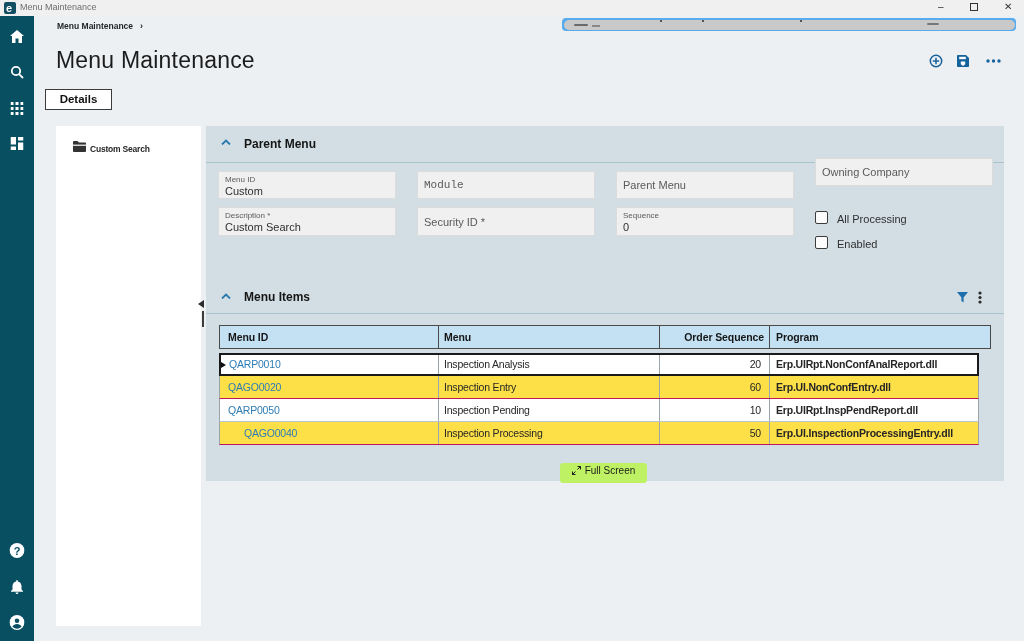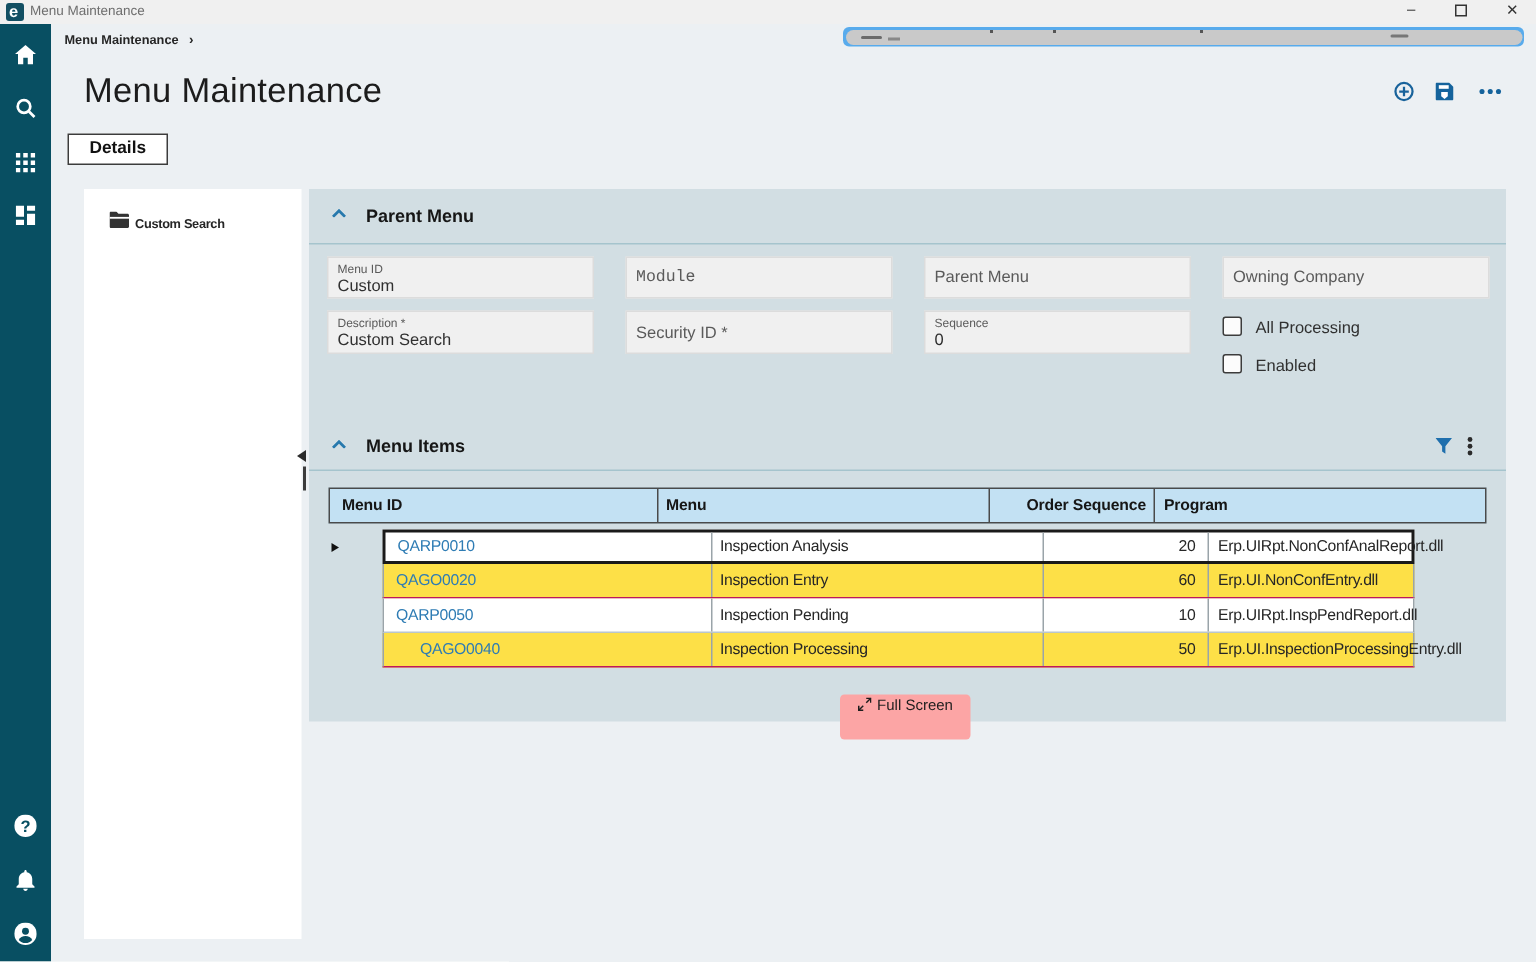--- a/index.html
+++ b/index.html
@@ -17,21 +17,21 @@
   
   #bluebar { left:562px; top:18px; width:454px; height:13px; background:#58abec; border-radius:4px; }
   #graybar { left:1.5px; top:2px; width:451px; height:9.5px; background:#c9c9c9; border-radius:5px; position:absolute; }
 
   
   #sidebar { left:0; top:16px; width:34px; height:625px; background:#084f62; }
   .sbicon { position:absolute; left:50%; transform:translateX(-50%); }
 
   
   #content { left:34px; top:16px; width:990px; height:625px; background:#ecf0f3; }
-  #crumb { left:43px; top:21px; font-size:8.5px; font-weight:bold; color:#262626; }
+  #crumb { left:57px; top:21px; font-size:8.5px; font-weight:bold; color:#262626; }
   #crumb .chev { font-weight:bold; margin-left:7px; font-size:9px; }
   #h1 { left:56px; top:47px; font-size:23px; color:#1c1c1c; letter-spacing:0.2px; }
   #detailstab { left:45px; top:89px; width:67px; height:21px; background:#fff; border:1.5px solid #3c3c3c; font-size:11.5px; font-weight:bold; color:#111; text-align:center; line-height:18px; }
 
   
   #tree { left:56px; top:126px; width:145px; height:500px; background:#fff; }
   #treelabel { left:34px; top:17.5px; font-size:8.5px; font-weight:bold; letter-spacing:-0.2px; color:#262626; position:absolute; }
 
   
   #splittri { left:198px; top:300px; width:0; height:0; border-top:4px solid transparent; border-bottom:4px solid transparent; border-right:6px solid #2b2b2b; }
@@ -51,33 +51,33 @@
   .fvalue { position:absolute; left:6px; top:13px; font-size:11px; color:#303030; }
   .flabel-c { position:absolute; left:6px; top:50%; transform:translateY(-50%); font-size:11px; color:#5a5a5a; }
   .cb { position:absolute; width:13px; height:13px; background:#fcfcfc; border:1.5px solid #3c3c3c; border-radius:2px; }
   .cblabel { position:absolute; font-size:11px; color:#303030; }
 
   
   #ghead { position:absolute; left:13px; top:44px; width:772px; height:24px; background:#c3e1f3; border:1px solid #4a4a4a; font-size:10.5px; font-weight:bold; color:#161616; letter-spacing:-0.1px; }
   .hc { position:absolute; top:0; height:22px; line-height:22px; padding:0 8px; border-right:1px solid #4a4a4a; }
   .hc:last-child { border-right:none; }
   #gbody { position:absolute; left:13px; top:72px; width:772px; }
-  .grow { position:absolute; left:0; width:688px; height:23px; font-size:10.5px; letter-spacing:-0.2px; color:#262626; border-left:1px solid #9aa4a9; border-right:1px solid #9aa4a9;margin-left:36px; }
+  .grow { position:absolute; left:0; width:760px; height:23px; font-size:10.5px; letter-spacing:-0.2px; color:#262626; border-left:1px solid #9aa4a9; border-right:1px solid #9aa4a9; }
   .grow.bot { border-bottom:1px solid #9aa4a9; }
   .gc { position:absolute; top:0; height:100%; line-height:23px; padding:0 8px; border-right:1px solid #9aa4a9; overflow:hidden; white-space:nowrap; }
-  .gc:last-child { border-right:none; }
+  .gc:last-child { border-right:none;font-weight:bold; }
   .grow.sel { border:2px solid #1a1a1a; background:#fff; height:23px; }
   .grow.sel .gc { line-height:19px; border-right:1px solid #9aa4a9; }
   .grow.sel .gc:last-child { border-right:none; }
   .grow.alt { background:#fde047; border-bottom:1px solid #be185d; }
   .grow.w { background:#fff; border-bottom:1px solid #bac6cc; }
   .link { color:#2e7cb4; }
   .num { text-align:right; }
 
-  #fsbtn { left:354px; top:182px; width:87px; height:30px; background:#fca5a5; border-radius:3px; font-size:10px; color:#1d1d1d; text-align:center; line-height:16px; position:absolute; }
+  #fsbtn { left:354px; top:182px; width:87px; height:20px; background:#bef264; border-radius:3px; font-size:10px; color:#1d1d1d; text-align:center; line-height:16px; position:absolute; }
 </style>
 </head>
 <body>
   <div class="abs" id="titlebar">
     <div class="abs" id="appicon">
       <span>e</span>
     </div>
     <div class="abs" id="apptitle">Menu Maintenance</div>
     <div class="abs winbtn" style="left:938px; top:1px;">–</div>
     <div class="abs winbtn" style="left:970px; top:2.5px; width:8px; height:8px; border:1px solid #333;"></div>
@@ -183,21 +183,21 @@
     <div class="field" style="left:12px; top:45px; width:178px; height:28px;">
       <div class="flabel-sm">Menu ID</div>
       <div class="fvalue">Custom</div>
     </div>
     <div class="field" style="left:211px; top:45px; width:178px; height:28px;font-family:Liberation Mono, monospace;">
       <div class="flabel-c">Module</div>
     </div>
     <div class="field" style="left:410px; top:45px; width:178px; height:28px;">
       <div class="flabel-c">Parent Menu</div>
     </div>
-    <div class="field" style="left:609px; top:45px; width:178px; height:28px;">
+    <div class="field" style="left:609px; top:32px; width:178px; height:28px;">
       <div class="flabel-c">Owning Company</div>
     </div>
     <div class="field" style="left:12px; top:81px; width:178px; height:29px;">
       <div class="flabel-sm">Description *</div>
       <div class="fvalue">Custom Search</div>
     </div>
     <div class="field" style="left:211px; top:81px; width:178px; height:29px;">
       <div class="flabel-c">Security ID *</div>
     </div>
     <div class="field" style="left:410px; top:81px; width:178px; height:29px;">

